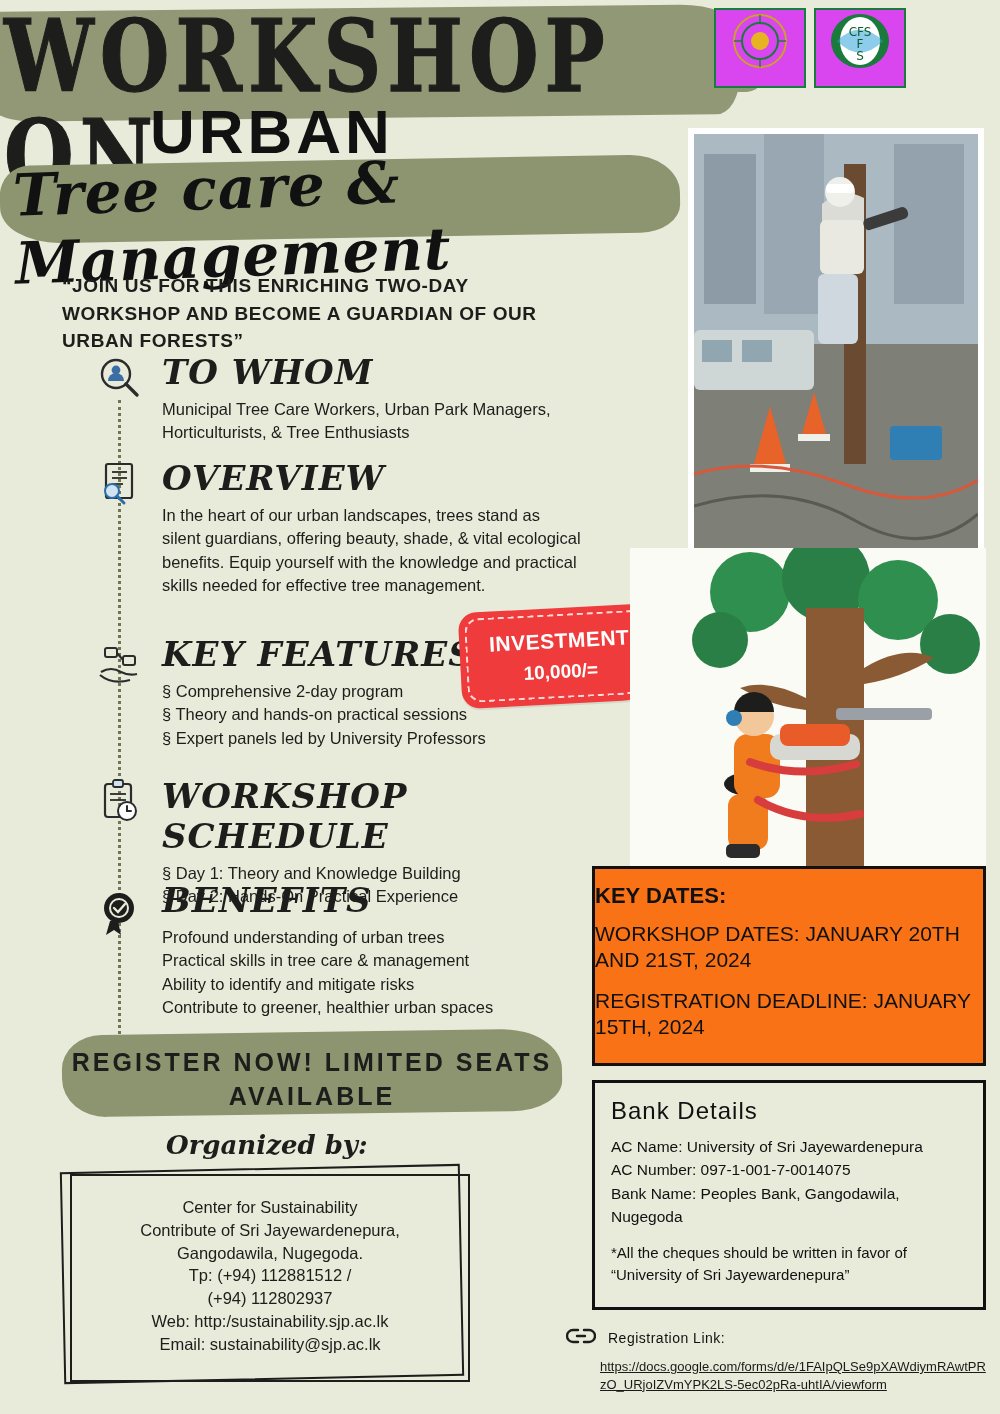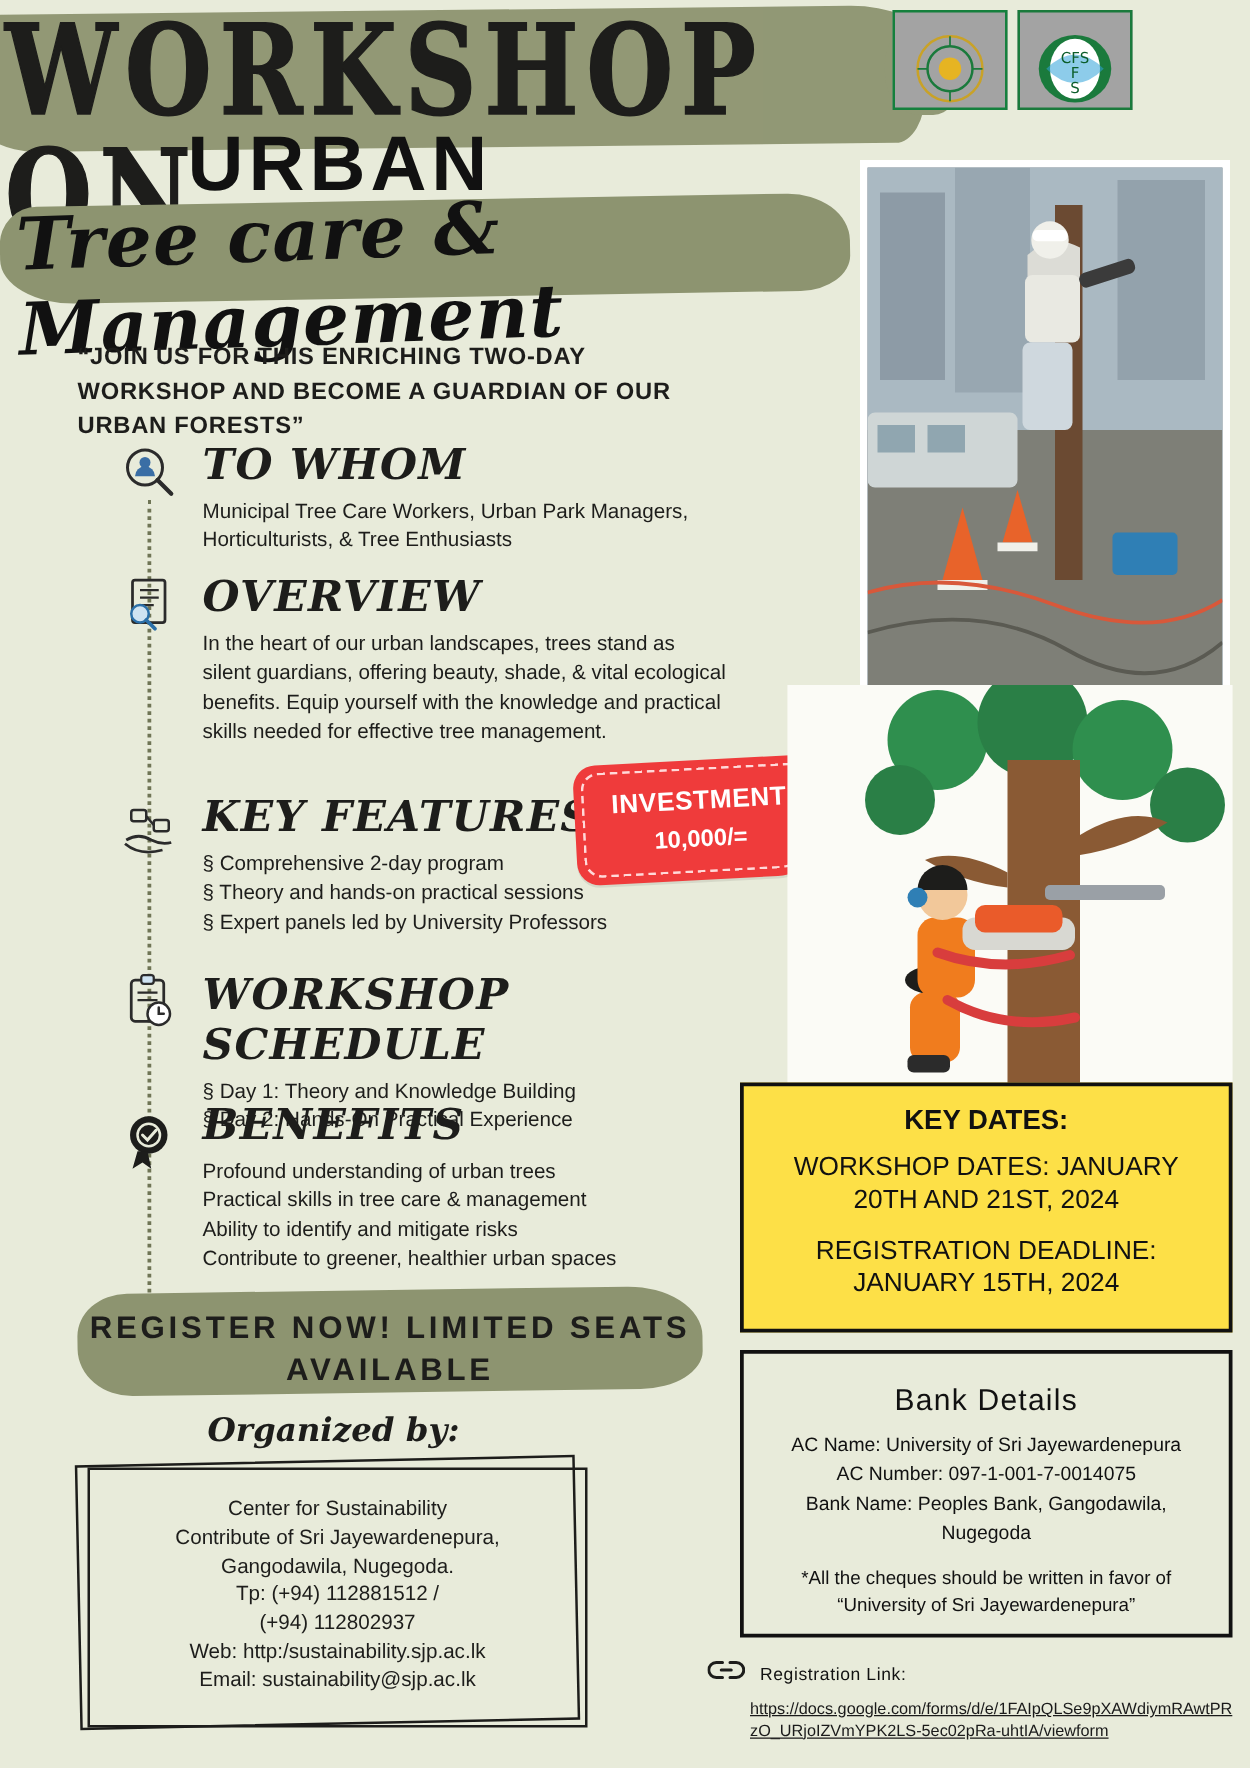--- a/index.html
+++ b/index.html
@@ -49,22 +49,22 @@
   .title-script {
     position: absolute; left: 14px; top: 150px; width: 680px;
     font-family: "DejaVu Serif", serif;
     font-style: italic; font-weight: 700;
     font-size: 58px; color: #111; letter-spacing: 1px;
     transform: rotate(-2deg);
   }
 
   .logos { position: absolute; right: 18px; top: 8px; display: flex; gap: 8px; }
   .logo-box {
-    width: 92px; height: 80px; background: #a3a3a3; border: 2px solid #15803d;
-    display: flex; align-items: flex-end; justify-content: center;
+    width: 92px; height: 80px; background: #d946ef; border: 2px solid #15803d;
+    display: flex; align-items: flex-start; justify-content: center;
   }
   .logo-box.second { border-color: #1a7a3c; }
 
   
   .quote {
     position: absolute; left: 62px; top: 272px; width: 520px;
     font-family: "Liberation Sans", sans-serif;
     font-weight: 700; font-size: 19px; line-height: 1.45;
     letter-spacing: .6px; color: #1d1d1b;
   }
@@ -139,29 +139,29 @@
     border: 6px solid #fff; background: #7d8b92; overflow: hidden;
   }
   .illus {
     position: absolute; left: 630px; top: 548px; width: 356px; height: 322px;
     background: #fbfbf6; overflow: hidden;
   }
 
   
   .keydates {
     position: absolute; left: 592px; top: 866px; width: 394px; height: 200px;
-    border: 3px solid #111; background: #fde047; padding: 14px 16px; text-align: center;
+    border: 3px solid #111; background: #f97316; padding: 14px 0;
   }
   .kd-title { font-weight: 700; font-size: 22px; color: #111; margin-bottom: 12px; }
   .kd-line { font-size: 21px; line-height: 1.25; color: #111; margin-bottom: 14px; }
 
   
   .bank {
     position: absolute; left: 592px; top: 1080px; width: 394px; height: 230px;
-    border: 3px solid #111; background: #e8ebda; padding: 24px 16px; text-align: center;
+    border: 3px solid #111; background: #e8ebda; padding: 14px 16px;
   }
   .bank-title { font-size: 24px; letter-spacing: 1px; color: #111; margin-bottom: 10px; }
   .bank-line { font-size: 15.5px; line-height: 1.5; color: #111; }
   .bank-note { font-size: 15px; line-height: 1.45; color: #111; margin-top: 14px; }
 
   
   .reg-link-row {
     position: absolute; left: 566px; top: 1326px; display: flex; align-items: center; gap: 12px;
   }
   .reg-link-label { font-size: 14px; color: #111; letter-spacing: .5px; }

